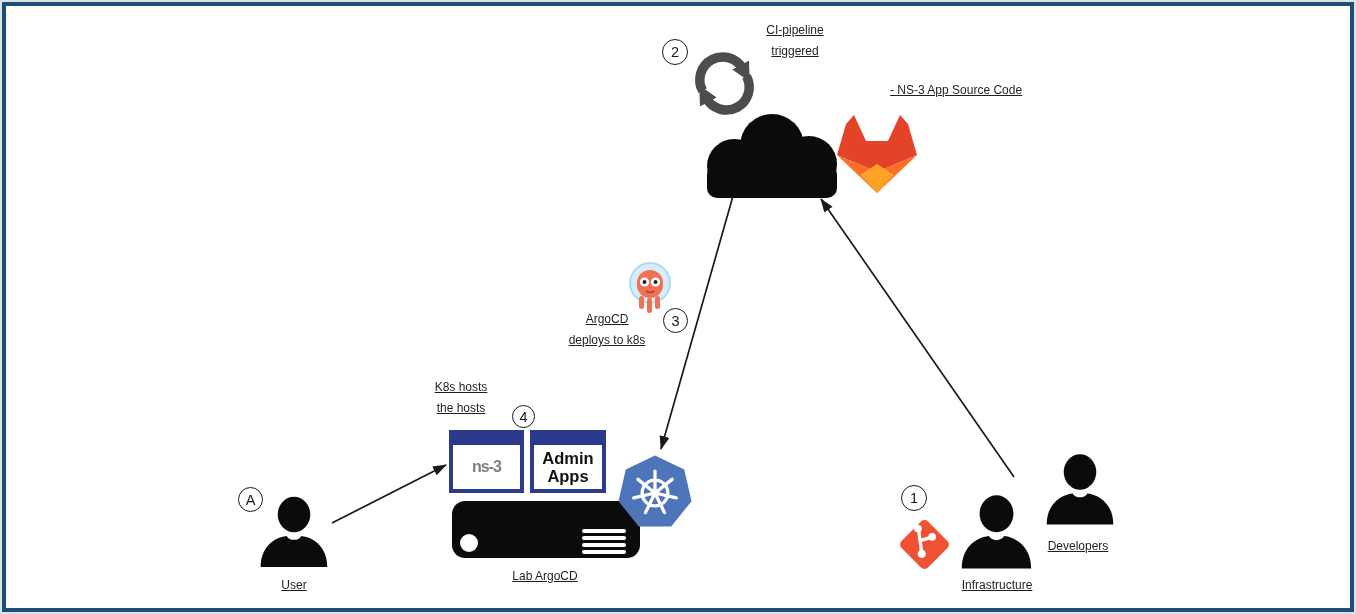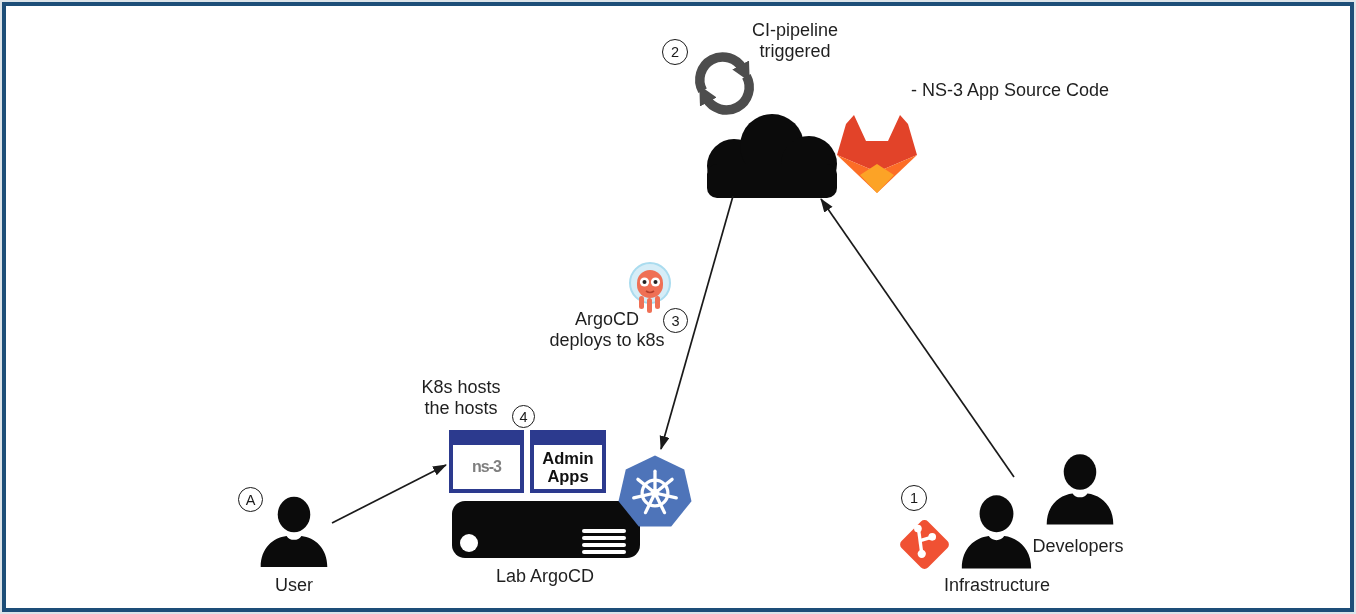--- a/index.html
+++ b/index.html
@@ -5,22 +5,22 @@
   html,body{margin:0;padding:0;background:#fff;}
   .canvas{
     position:relative;width:1356px;height:614px;background:#fff;overflow:hidden;
     font-family:"Liberation Sans",sans-serif;color:var(--ink,#1f1f1f);
   }
   .frame{
     position:absolute;inset:2px;border:4px solid var(--frame-border,#1d4e78);
     outline:2px solid #dde4e9;pointer-events:none;z-index:50;
   }
   .abs{position:absolute;}
-  .txt{position:absolute;font-size:18px;line-height:21px;text-align:center;white-space:nowrap;}
-  .txt-left{text-align:center;}
+  .txt{position:absolute;font-size:12px;line-height:21px;text-align:center;white-space:nowrap;text-decoration:underline;}
+  .txt-left{text-align:left;}
   .badge{
     position:absolute;border:1.6px solid #1a1a1a;border-radius:50%;background:#fff;
     display:flex;align-items:center;justify-content:center;
     font-size:14.5px;color:#1a1a1a;box-sizing:border-box;z-index:5;
   }
   .appbox{
     position:absolute;background:var(--box-navy,#2c3a8e);box-sizing:border-box;
   }
   .appbox .inner{
     position:absolute;left:4px;right:4px;top:15px;bottom:4px;background:#fff;

